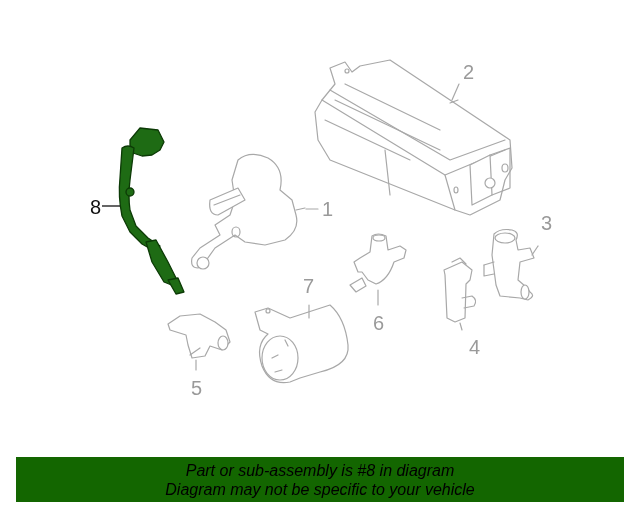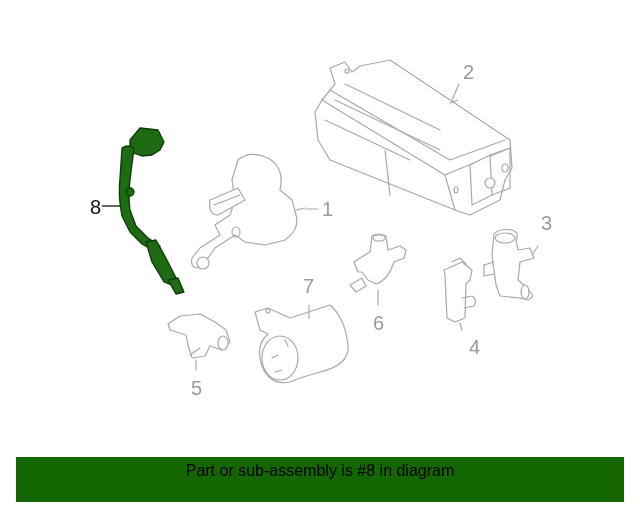--- a/index.html
+++ b/index.html
@@ -5,21 +5,21 @@
   html, body { margin:0; padding:0; background:#ffffff; }
   body { width:640px; height:512px; position:relative; overflow:hidden; font-family:"Liberation Sans", sans-serif; }
   #diagram { position:absolute; left:0; top:0; width:640px; height:512px; }
   .callout { position:absolute; font-family:"Liberation Sans", sans-serif; font-size:20px; color:#9a9a9a; line-height:1; }
   .callout.dark { color:#111; }
   #banner {
     position:absolute; left:16px; top:457px; width:608px; height:45px;
     background:#136600; color:#000; text-align:center;
     font-size:16px; line-height:19px; padding-top:4px; box-sizing:border-box;
   }
-  #banner div { white-space:nowrap; }
+  #banner div { white-space:nowrap;font-style:italic; }
 </style>
 </head>
 <body>
 
 <svg id="diagram" viewBox="0 0 640 512" xmlns="http://www.w3.org/2000/svg">
   <g fill="none" stroke="#a8a8a8" stroke-width="1.2" stroke-linejoin="round" stroke-linecap="round">
 
     <g>
       <path d="M330 68 L345 62 L352 72 L360 66 L390 60 L510 140 L512 168 L505 180 L500 200 L470 215 L455 210 L330 160 L318 140 L315 112 L322 100 L335 84 Z" fill="#fff"></path>
       <path d="M322 100 L445 175 L455 210"></path>
@@ -104,13 +104,14 @@
 <div class="callout" style="left:463px;top:62px;">2</div>
 <div class="callout" style="left:541px;top:213px;">3</div>
 <div class="callout" style="left:469px;top:337px;">4</div>
 <div class="callout" style="left:191px;top:378px;">5</div>
 <div class="callout" style="left:373px;top:313px;">6</div>
 <div class="callout" style="left:303px;top:276px;">7</div>
 <div class="callout dark" style="left:90px;top:197px;">8</div>
 
 <div id="banner">
   <div>Part or sub-assembly is #8 in diagram</div>
+  <div>Diagram may not be specific to your vehicle</div>
 </div>
 
 </body></html>

